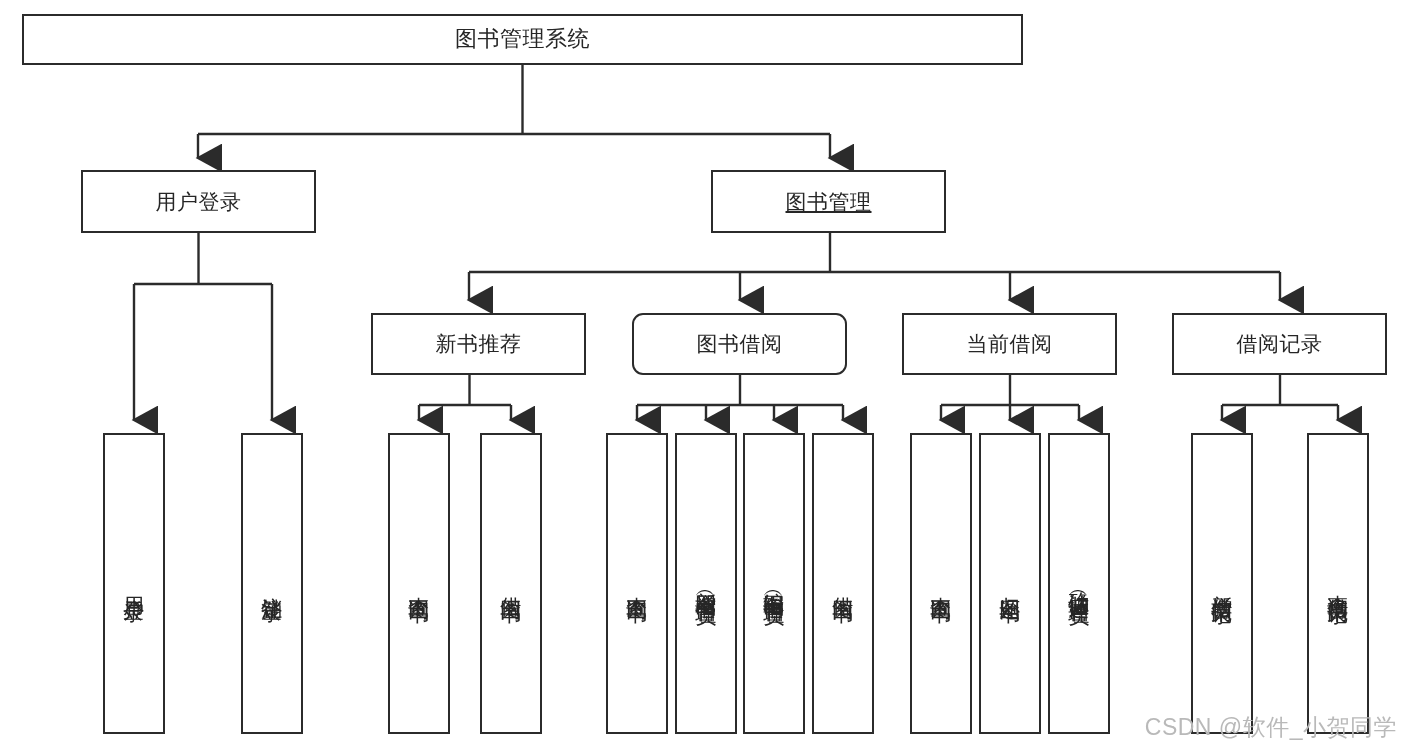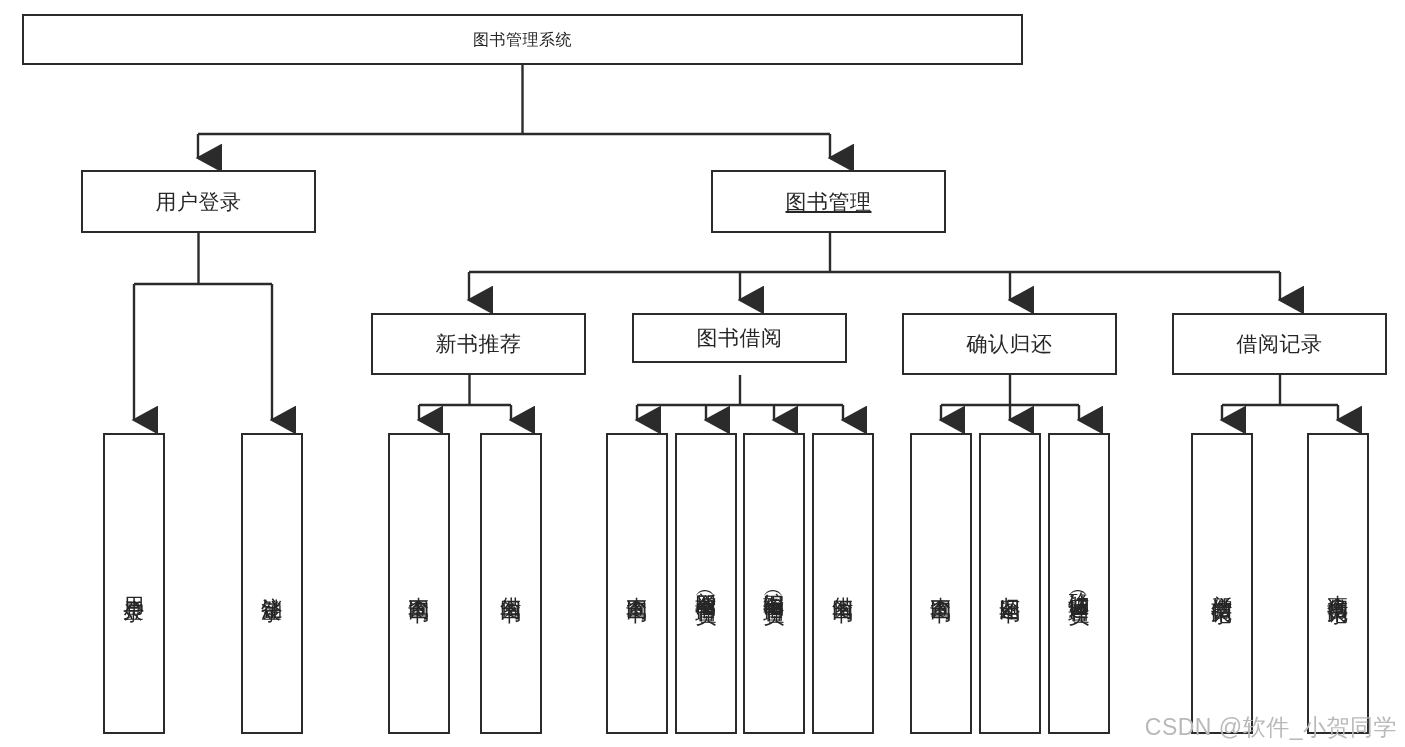--- a/index.html
+++ b/index.html
@@ -30,21 +30,21 @@
     text-align:center;
     line-height:1.22;
     white-space:pre;
   }
 
   
   .node.h .label{
     font-size:21px;
     letter-spacing:0.5px;
   }
-  .node.root .label{font-size:16px;text-align:center;}
+  .node.root .label{font-size:22px;text-align:center;}
 
   
   .node.v{
     padding:10px 0;
   }
   .node.v .label{
     font-size:21px;
     writing-mode:vertical-rl;
     text-orientation:upright;
     line-height:1.30;
@@ -128,26 +128,26 @@
   </div>
 
   <div class="node h" style="left:711px;top:170px;width:235px;height:63px;text-decoration:underline;">
     <span class="label">图书管理</span>
   </div>
 
   <div class="node h" style="left:371px;top:313px;width:215px;height:62px;">
     <span class="label">新书推荐</span>
   </div>
 
-  <div class="node h" style="left:632px;top:313px;width:215px;height:50px;">
+  <div class="node h" style="left:632px;top:313px;width:215px;height:62px;border-radius:11px;">
     <span class="label">图书借阅</span>
   </div>
 
   <div class="node h" style="left:902px;top:313px;width:215px;height:62px;">
-    <span class="label">确认归还</span>
+    <span class="label">当前借阅</span>
   </div>
 
   <div class="node h" style="left:1172px;top:313px;width:215px;height:62px;justify-content:center;">
     <span class="label">借阅记录</span>
   </div>
 
   <div class="node v" style="left:103px;top:433px;width:62px;height:301px;">
     <span class="label">用户登录</span>
   </div>
 

